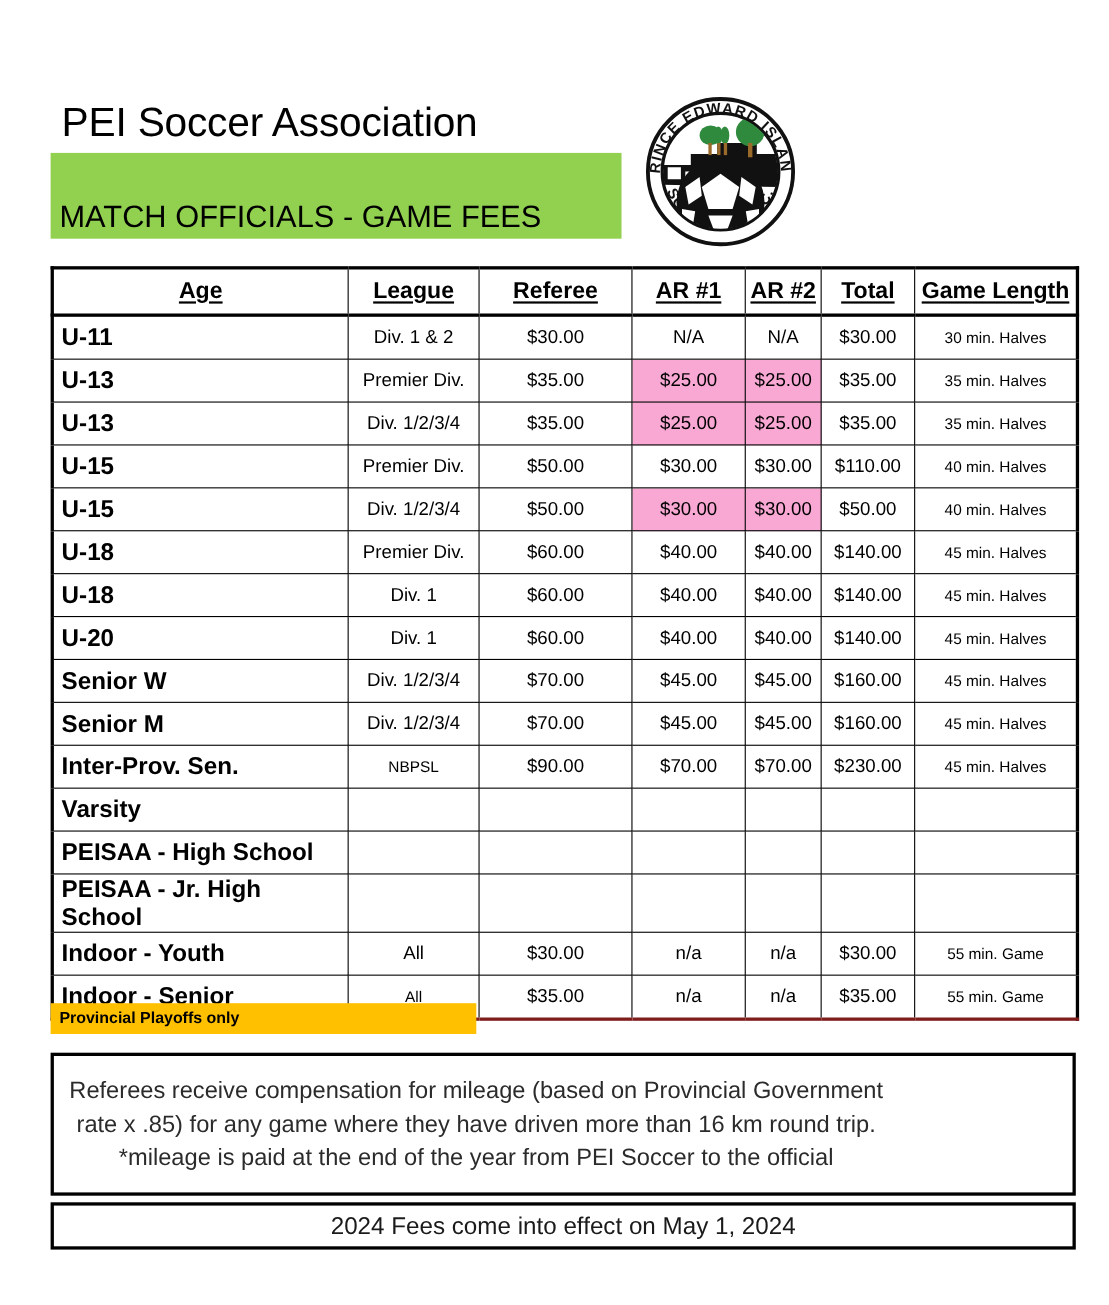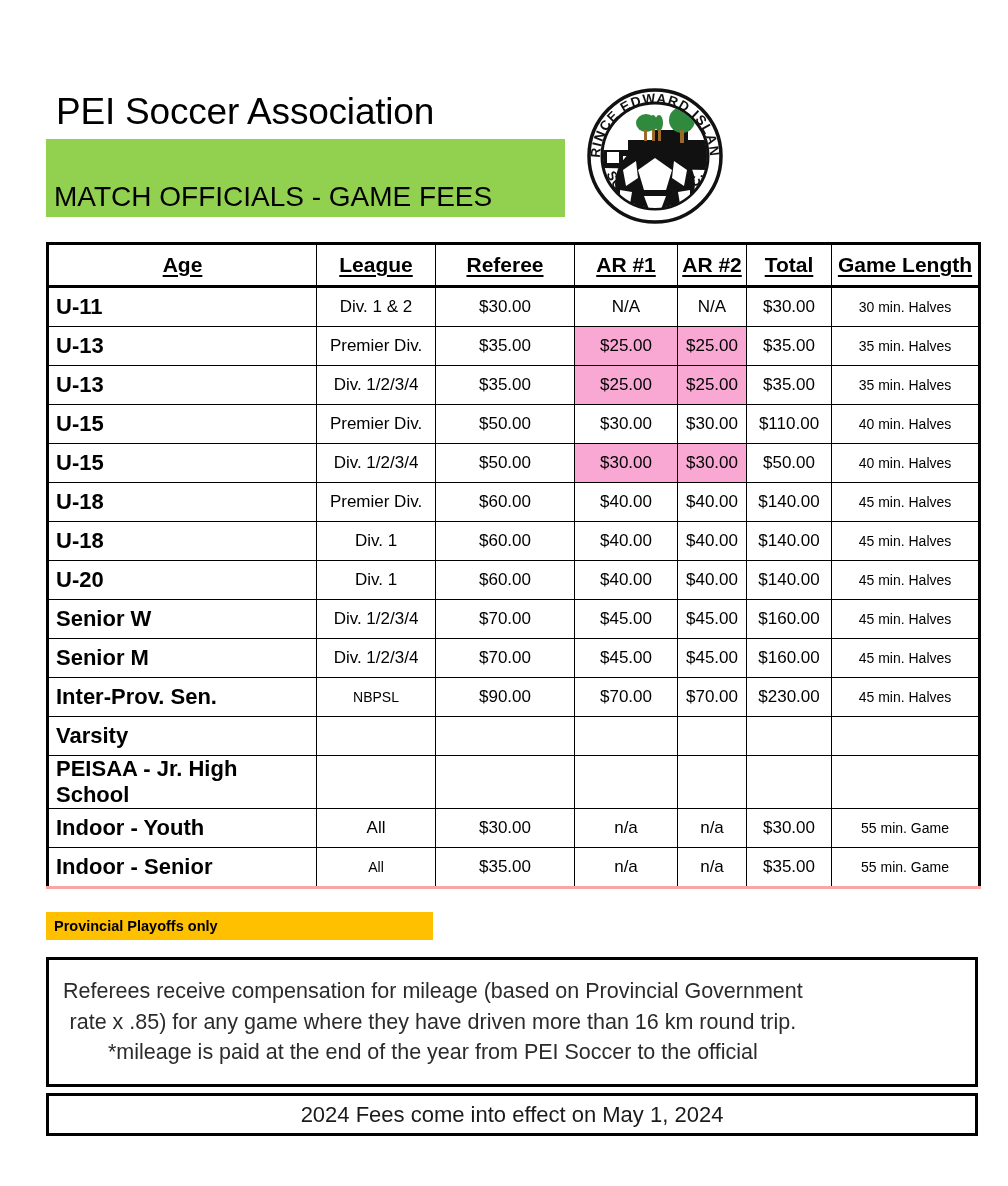--- a/index.html
+++ b/index.html
@@ -105,21 +105,21 @@
     font-size: 14px;
   }
   .fees-table tbody tr td.league-sm {
     font-weight: 400;
     font-size: 14px;
   }
   td.hl { background: #f9a8d4; }
 
   
   .fees-table { border: 3px solid #000000; }
-  .fees-table tbody tr:last-child td { border-bottom: 3px solid #fca5a5; }
+  .fees-table tbody tr:last-child td { border-bottom: 3px solid #7f1d1d; }
   .fees-table tr td:first-child, .fees-table tr th:first-child { border-left: 3px solid #000000; }
   .fees-table tr td:last-child, .fees-table tr th:last-child { border-right: 3px solid #000000; }
   .fees-table thead tr th { border-top: 3px solid #000000; }
 
   
   col.c-age    { width: 269px; }
   col.c-league { width: 119px; }
   col.c-ref    { width: 139px; }
   col.c-ar1    { width: 103px; }
   col.c-ar2    { width: 69px; }
@@ -370,20 +370,29 @@
       <tr>
         <td>Varsity</td>
         <td class="val"></td>
         <td class="val"></td>
         <td class="val"></td>
         <td class="val"></td>
         <td class="val"></td>
         <td class="len"></td>
       </tr>
       <tr>
+        <td>PEISAA - High School</td>
+        <td class="val"></td>
+        <td class="val"></td>
+        <td class="val"></td>
+        <td class="val"></td>
+        <td class="val"></td>
+        <td class="len"></td>
+      </tr>
+      <tr>
         <td>PEISAA - Jr. High School</td>
         <td class="val"></td>
         <td class="val"></td>
         <td class="val"></td>
         <td class="val"></td>
         <td class="val"></td>
         <td class="len"></td>
       </tr>
       <tr>
         <td>Indoor - Youth</td>

